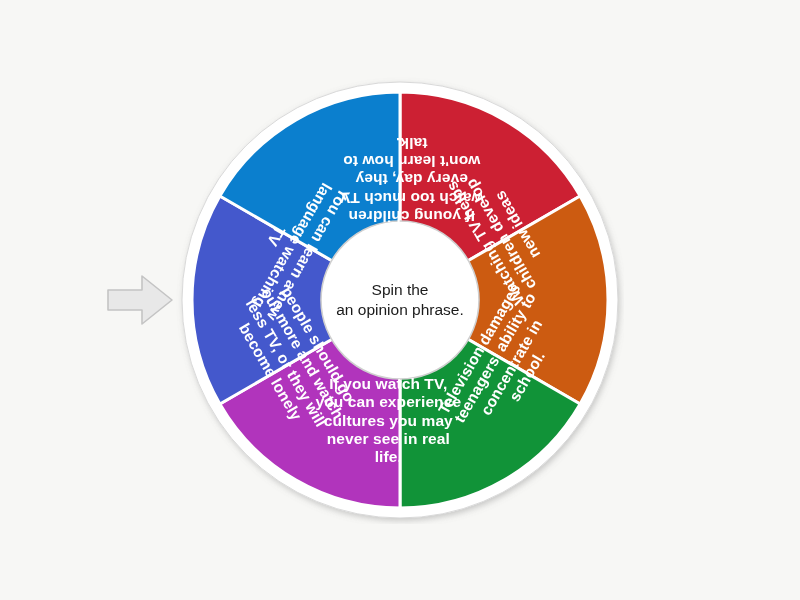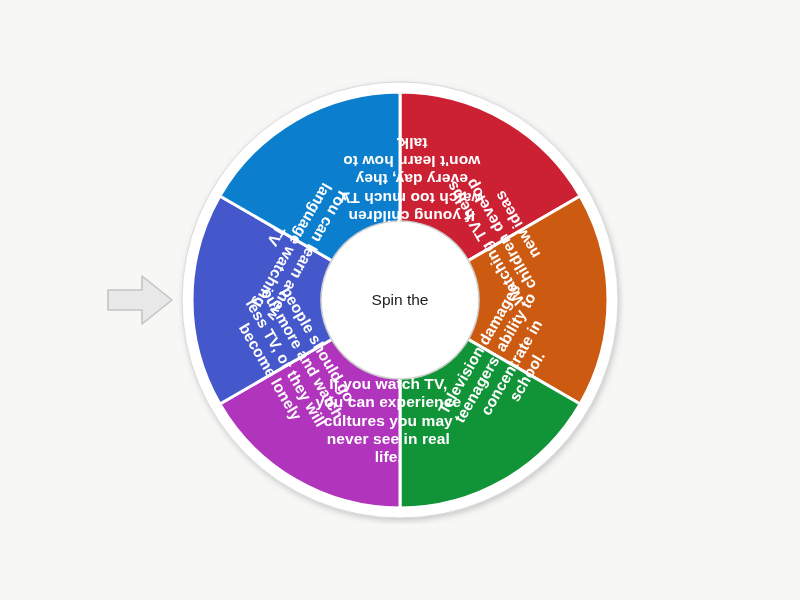--- a/index.html
+++ b/index.html
@@ -152,16 +152,17 @@
         <div class="seg-label" style="transform: rotate(270deg);">
           <div class="txt" style="transform: rotate(-90deg);">If young children watch too much TV every day, they won't learn how to talk.</div>
         </div>
         <div class="seg-label" style="transform: rotate(330deg);">
           <div class="txt" style="transform: rotate(-90deg);">Watching TV helps children develop new ideas</div>
         </div>
       </div>
 
     <div class="hub-text" id="hub-text">
         <span>Spin the</span>
+        <span>an opinion phrase.</span>
       </div>
 
   </div>
 </div>
 
 </body></html>

